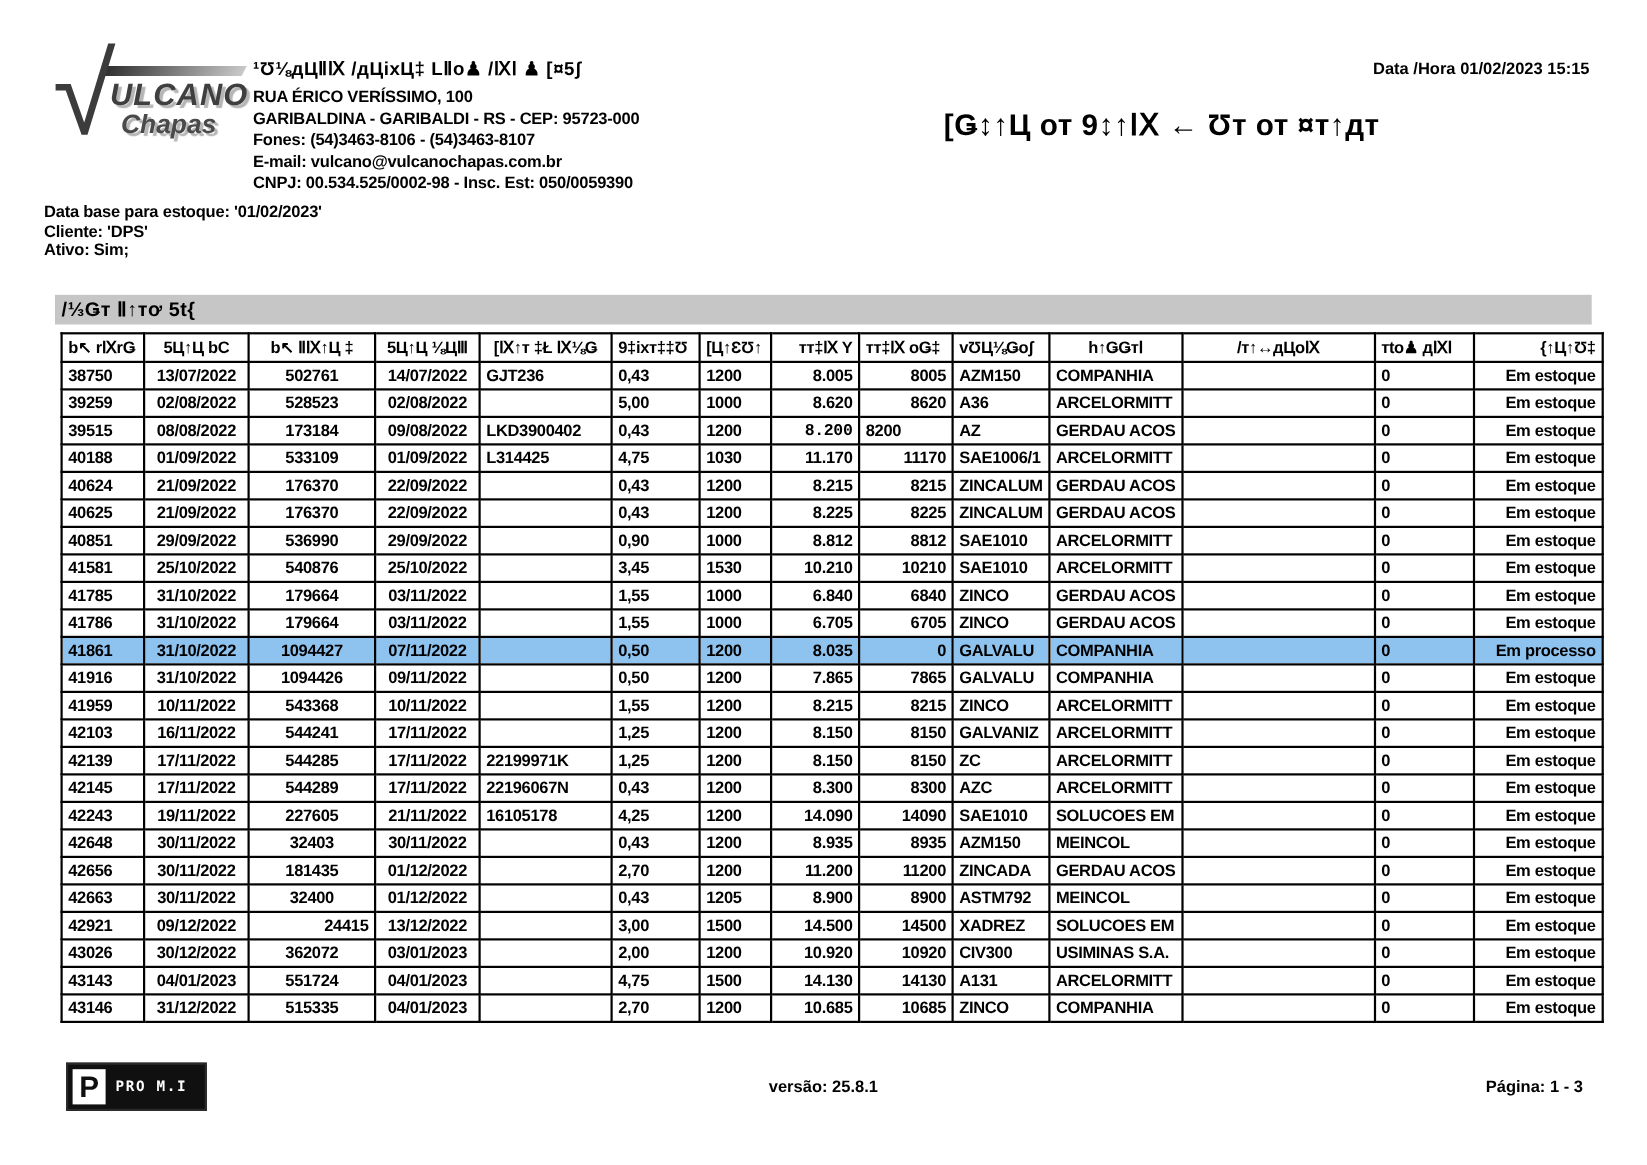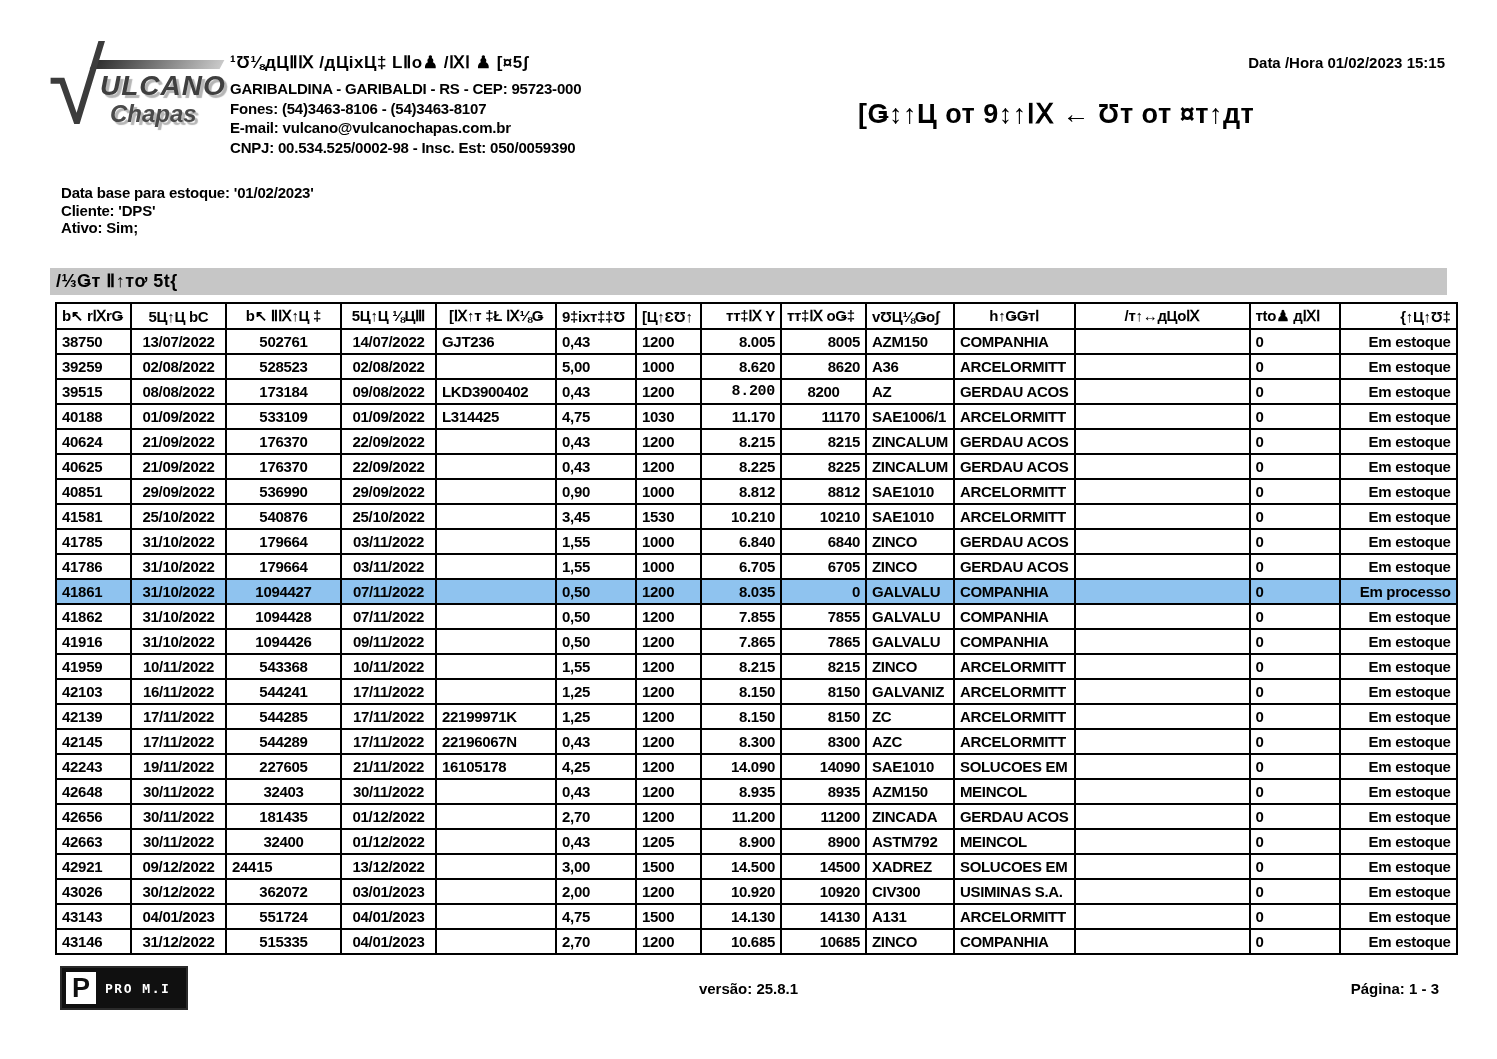--- a/index.html
+++ b/index.html
@@ -15,21 +15,21 @@
     color:#3c3c3c;font-style:italic;line-height:110px;}
   .logo-ulcano{position:absolute;left:48px;top:12px;font-size:28px;font-weight:bold;
     font-style:italic;color:#3f3f3f;letter-spacing:1px;text-shadow:3px 3px 1px #b5b5b5;}
   .logo-chapas{position:absolute;left:58px;top:42px;font-size:24px;font-weight:bold;
     font-style:italic;color:#4a4a4a;text-shadow:3px 3px 1px #b5b5b5;}
   .company{position:absolute;left:230px;top:52px;width:560px;}
   .company-title{font-size:17px;font-weight:bold;margin-bottom:6px;letter-spacing:.5px;}
   .company-line{font-size:15px;font-weight:bold;line-height:19.5px;letter-spacing:-.2px;}
   .datetime{position:absolute;right:52px;top:54px;font-size:15px;font-weight:bold;}
   .report-title{position:absolute;left:858px;top:98px;font-size:27px;font-weight:bold;letter-spacing:.5px;}
-  .params{position:absolute;left:61px;top:184px;}
+  .params{position:absolute;left:40px;top:184px;}
   .params div{font-size:15px;font-weight:bold;line-height:17.5px;letter-spacing:-.2px;}
   
   .section-bar{position:absolute;left:50px;top:268px;width:1397px;height:27px;
     background:#c6c6c6;font-size:18px;font-weight:bold;line-height:27px;
     padding-left:6px;box-sizing:border-box;letter-spacing:.5px;}
   
   .tablewrap{position:absolute;left:55px;top:302px;}
   table{border-collapse:collapse;table-layout:fixed;}
   th,td{border:2px solid #000;height:25px;padding:0 5px;font-size:15px;font-weight:bold;
     overflow:hidden;white-space:nowrap;letter-spacing:-.3px;box-sizing:border-box;}
@@ -50,20 +50,21 @@
 
 <div class="logo">
   <div class="logo-bar"></div>
   <div class="logo-v">√</div>
   <div class="logo-ulcano">ULCANO</div>
   <div class="logo-chapas">Chapas</div>
 </div>
 
 <div class="company">
   <div class="company-title">¹Ʊ⅛дЦⅡⅨ /дЦixЦ‡ LⅡo♟ /ⅨⅠ ♟ [¤5ʃ</div>
+  <div class="company-line">RUA ÉRICO VERÍSSIMO, 100</div>
   <div class="company-line">GARIBALDINA - GARIBALDI - RS - CEP: 95723-000</div>
   <div class="company-line">Fones: (54)3463-8106 - (54)3463-8107</div>
   <div class="company-line">E-mail: vulcano@vulcanochapas.com.br</div>
   <div class="company-line">CNPJ: 00.534.525/0002-98 - Insc. Est: 050/0059390</div>
 </div>
 
 <div class="datetime">Data /Hora 01/02/2023 15:15</div>
 <div class="report-title">[Ǥ↕↑Ц от 9↕↑ⅠⅩ ← Ʊт от ¤т↑дт</div>
 
 <div class="params">
@@ -145,21 +146,21 @@
         </tr>
         <tr>
           <td style="text-align: left;">39515</td>
           <td style="text-align: center;">08/08/2022</td>
           <td style="text-align: center;">173184</td>
           <td style="text-align: center;">09/08/2022</td>
           <td style="text-align: left;">LKD3900402</td>
           <td style="text-align: left;">0,43</td>
           <td style="text-align: left;">1200</td>
           <td style="text-align: right; font-family: Liberation Mono, monospace;">8.200</td>
-          <td style="text-align: center;">8200</td>
+          <td style="text-align: left;">8200</td>
           <td style="text-align: left;">AZ</td>
           <td style="text-align: left;">GERDAU ACOS</td>
           <td style="text-align: left;"></td>
           <td style="text-align: left;">0</td>
           <td style="text-align: right;">Em estoque</td>
         </tr>
         <tr>
           <td style="text-align: left;">40188</td>
           <td style="text-align: center;">01/09/2022</td>
           <td style="text-align: center;">533109</td>
@@ -281,36 +282,20 @@
           <td style="text-align: left;">1200</td>
           <td style="text-align: right;">8.035</td>
           <td style="text-align: right;">0</td>
           <td style="text-align: left;">GALVALU</td>
           <td style="text-align: left;">COMPANHIA</td>
           <td style="text-align: left;"></td>
           <td style="text-align: left;">0</td>
           <td style="text-align: right; margin-top: 47px;">Em processo</td>
         </tr>
         <tr>
-          <td style="text-align: left;">41862</td>
-          <td style="text-align: center;">31/10/2022</td>
-          <td style="text-align: center;">1094428</td>
-          <td style="text-align: center;">07/11/2022</td>
-          <td style="text-align: left;"></td>
-          <td style="text-align: left;">0,50</td>
-          <td style="text-align: left;">1200</td>
-          <td style="text-align: right;">7.855</td>
-          <td style="text-align: right;">7855</td>
-          <td style="text-align: left;">GALVALU</td>
-          <td style="text-align: left;">COMPANHIA</td>
-          <td style="text-align: left;"></td>
-          <td style="text-align: left;">0</td>
-          <td style="text-align: right;">Em estoque</td>
-        </tr>
-        <tr>
           <td style="text-align: left;">41916</td>
           <td style="text-align: center;">31/10/2022</td>
           <td style="text-align: center;">1094426</td>
           <td style="text-align: center;">09/11/2022</td>
           <td style="text-align: left;"></td>
           <td style="text-align: left;">0,50</td>
           <td style="text-align: left;">1200</td>
           <td style="text-align: right;">7.865</td>
           <td style="text-align: right;">7865</td>
           <td style="text-align: left;">GALVALU</td>
@@ -443,21 +428,21 @@
           <td style="text-align: right; padding-left: 33px;">8900</td>
           <td style="text-align: left;">ASTM792</td>
           <td style="text-align: left;">MEINCOL</td>
           <td style="text-align: left;"></td>
           <td style="text-align: left;">0</td>
           <td style="text-align: right;">Em estoque</td>
         </tr>
         <tr>
           <td style="text-align: left;">42921</td>
           <td style="text-align: center;">09/12/2022</td>
-          <td style="text-align: left;">24415</td>
+          <td style="text-align: right;">24415</td>
           <td style="text-align: center;">13/12/2022</td>
           <td style="text-align: left;"></td>
           <td style="text-align: left;">3,00</td>
           <td style="text-align: left;">1500</td>
           <td style="text-align: right;">14.500</td>
           <td style="text-align: right;">14500</td>
           <td style="text-align: left;">XADREZ</td>
           <td style="text-align: left;">SOLUCOES EM</td>
           <td style="text-align: left;"></td>
           <td style="text-align: left;">0</td>

